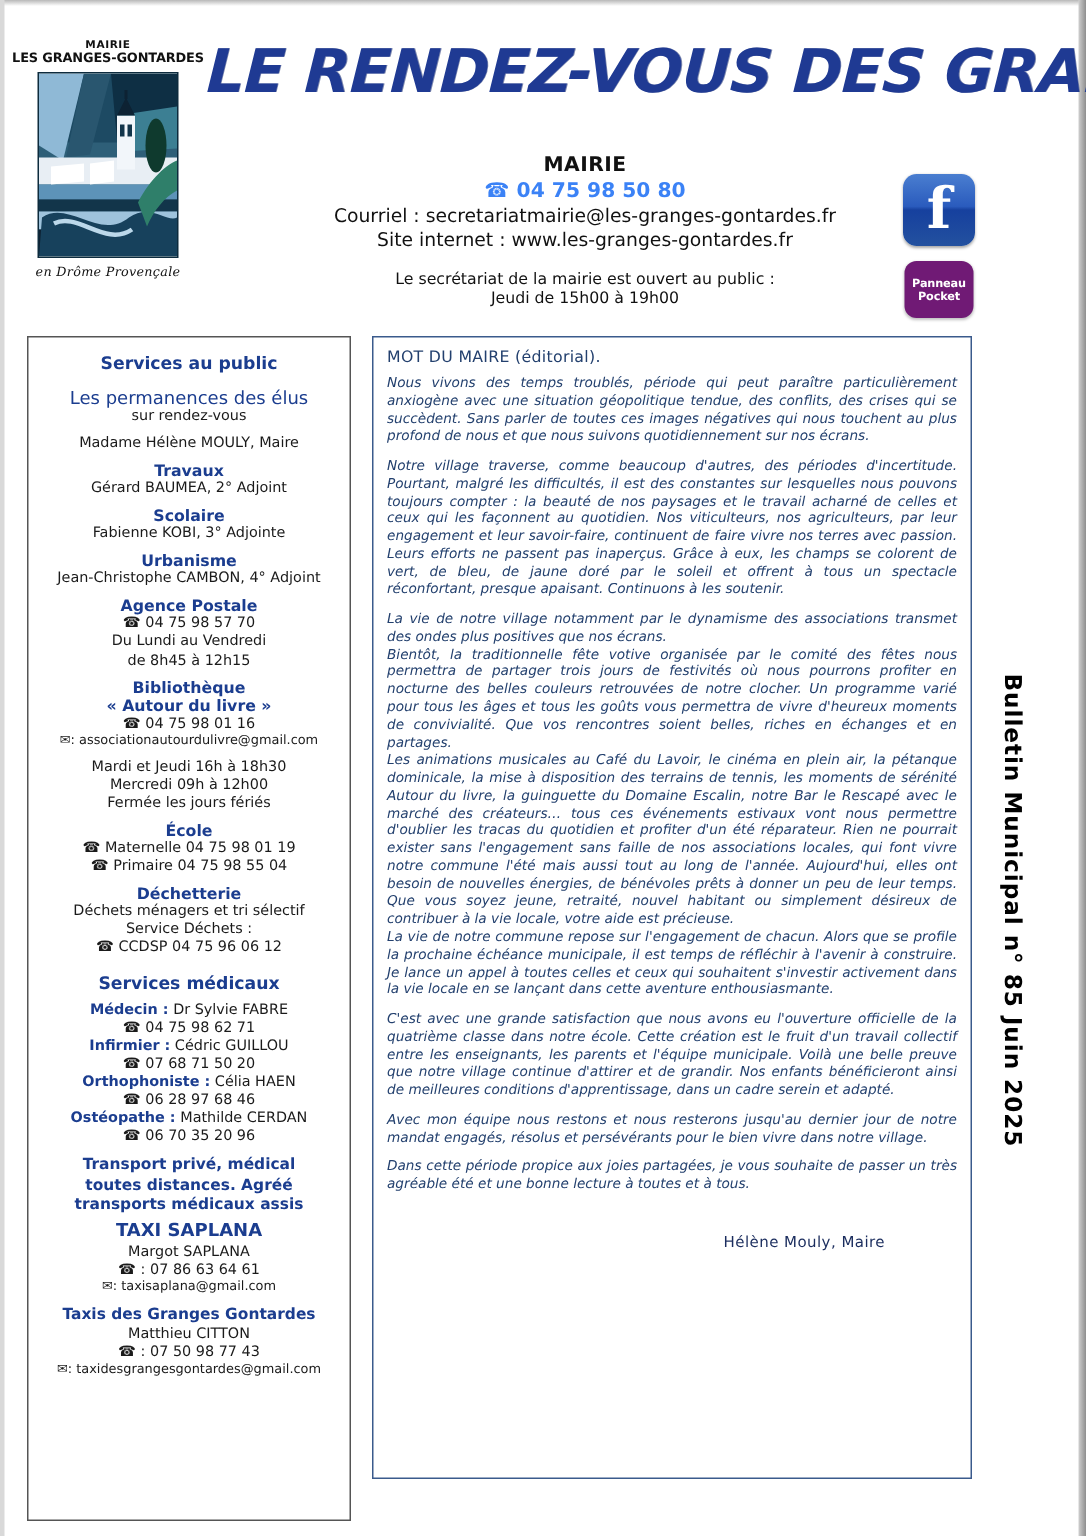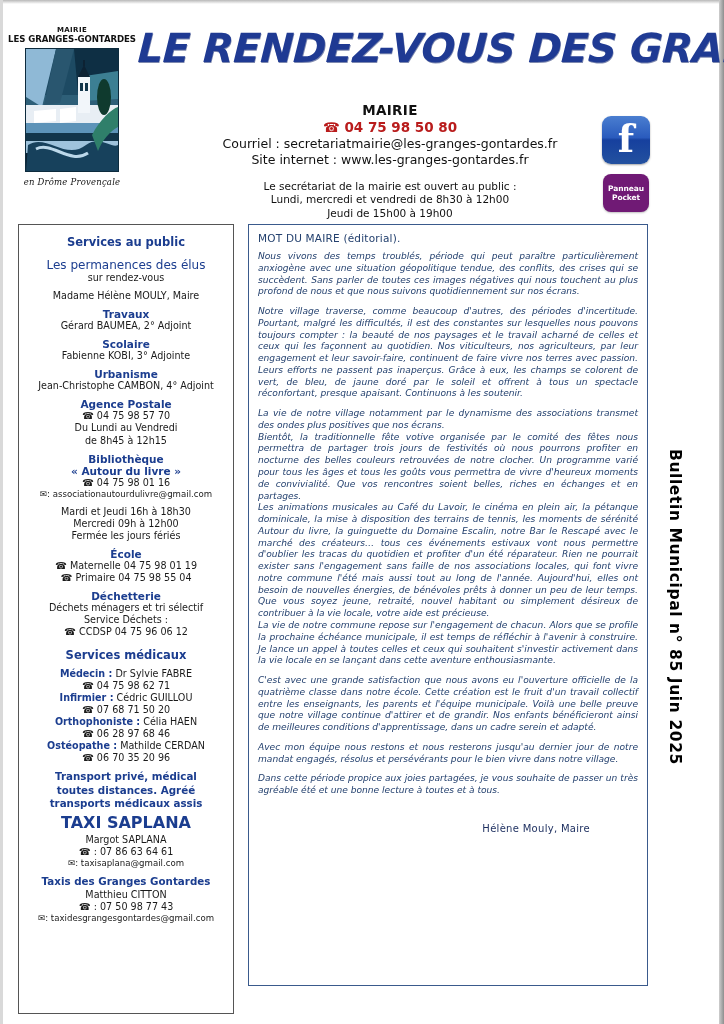--- a/index.html
+++ b/index.html
@@ -47,21 +47,21 @@
     transform:skewX(-3deg);
     white-space:nowrap;
     text-shadow:0.6px 0.6px 0 rgba(20,40,110,.55);
   }
 
   .contact{
     position:absolute;left:195px;top:103px;width:390px;text-align:center;
     line-height:1.18;
   }
   .contact .m-title{font-size:13.5px;font-weight:bold;color:#111;letter-spacing:.3px;}
-  .contact .m-phone{font-size:13.5px;font-weight:bold;color:#b91c1c;margin-top:1px;}
+  .contact .m-phone{font-size:13.5px;font-weight:bold;color:#3b82f6;margin-top:1px;}
   .contact .m-line{font-size:12.5px;color:#111;margin-top:1px;white-space:nowrap;}
 
   .hours{
     position:absolute;left:195px;top:180px;width:390px;text-align:center;
     font-size:10.5px;color:#111;line-height:1.28;
   }
 
   .social{position:absolute;left:595px;top:116px;width:62px;}
   .fb{
     width:48px;height:48px;border-radius:9px;
@@ -191,21 +191,20 @@
 
     <div class="contact">
       <div class="m-title">MAIRIE</div>
       <div class="m-phone">☎ 04 75 98 50 80</div>
       <div class="m-line">Courriel : secretariatmairie@les-granges-gontardes.fr</div>
       <div class="m-line">Site internet : www.les-granges-gontardes.fr</div>
     </div>
 
     <div class="hours">
       <div>Le secrétariat de la mairie est ouvert au public :</div>
-      <div>Lundi, mercredi et vendredi de 8h30 à 12h00</div>
       <div>Jeudi de 15h00 à 19h00</div>
     </div>
 
     <div class="social">
       <div class="fb"></div>
       <div class="pp">
         <span>Panneau<br>Pocket</span>
       </div>
     </div>
   </div>
@@ -274,21 +273,21 @@
         <span>Mathilde CERDAN</span>
       </div>
       <div class="sb-p">☎ 06 70 35 20 96</div>
 
       <div class="sb-gap"></div>
       <div class="sb-b">Transport privé, médical</div>
       <div class="sb-b">toutes distances. Agréé</div>
       <div class="sb-b">transports médicaux assis</div>
 
       <div class="sb-gap-s"></div>
-      <div class="sb-b" style="font-size:16px">TAXI SAPLANA</div>
+      <div class="sb-b" style="font-size:12px">TAXI SAPLANA</div>
       <div class="sb-p">Margot SAPLANA</div>
       <div class="sb-p">☎ :  07 86 63 64 61</div>
       <div class="sb-small">✉: taxisaplana@gmail.com</div>
 
       <div class="sb-gap"></div>
       <div class="sb-b">Taxis des Granges Gontardes</div>
       <div class="sb-p">Matthieu CITTON</div>
       <div class="sb-p">☎ : 07 50 98 77 43</div>
       <div class="sb-small">✉: taxidesgrangesgontardes@gmail.com</div>
     </div>

